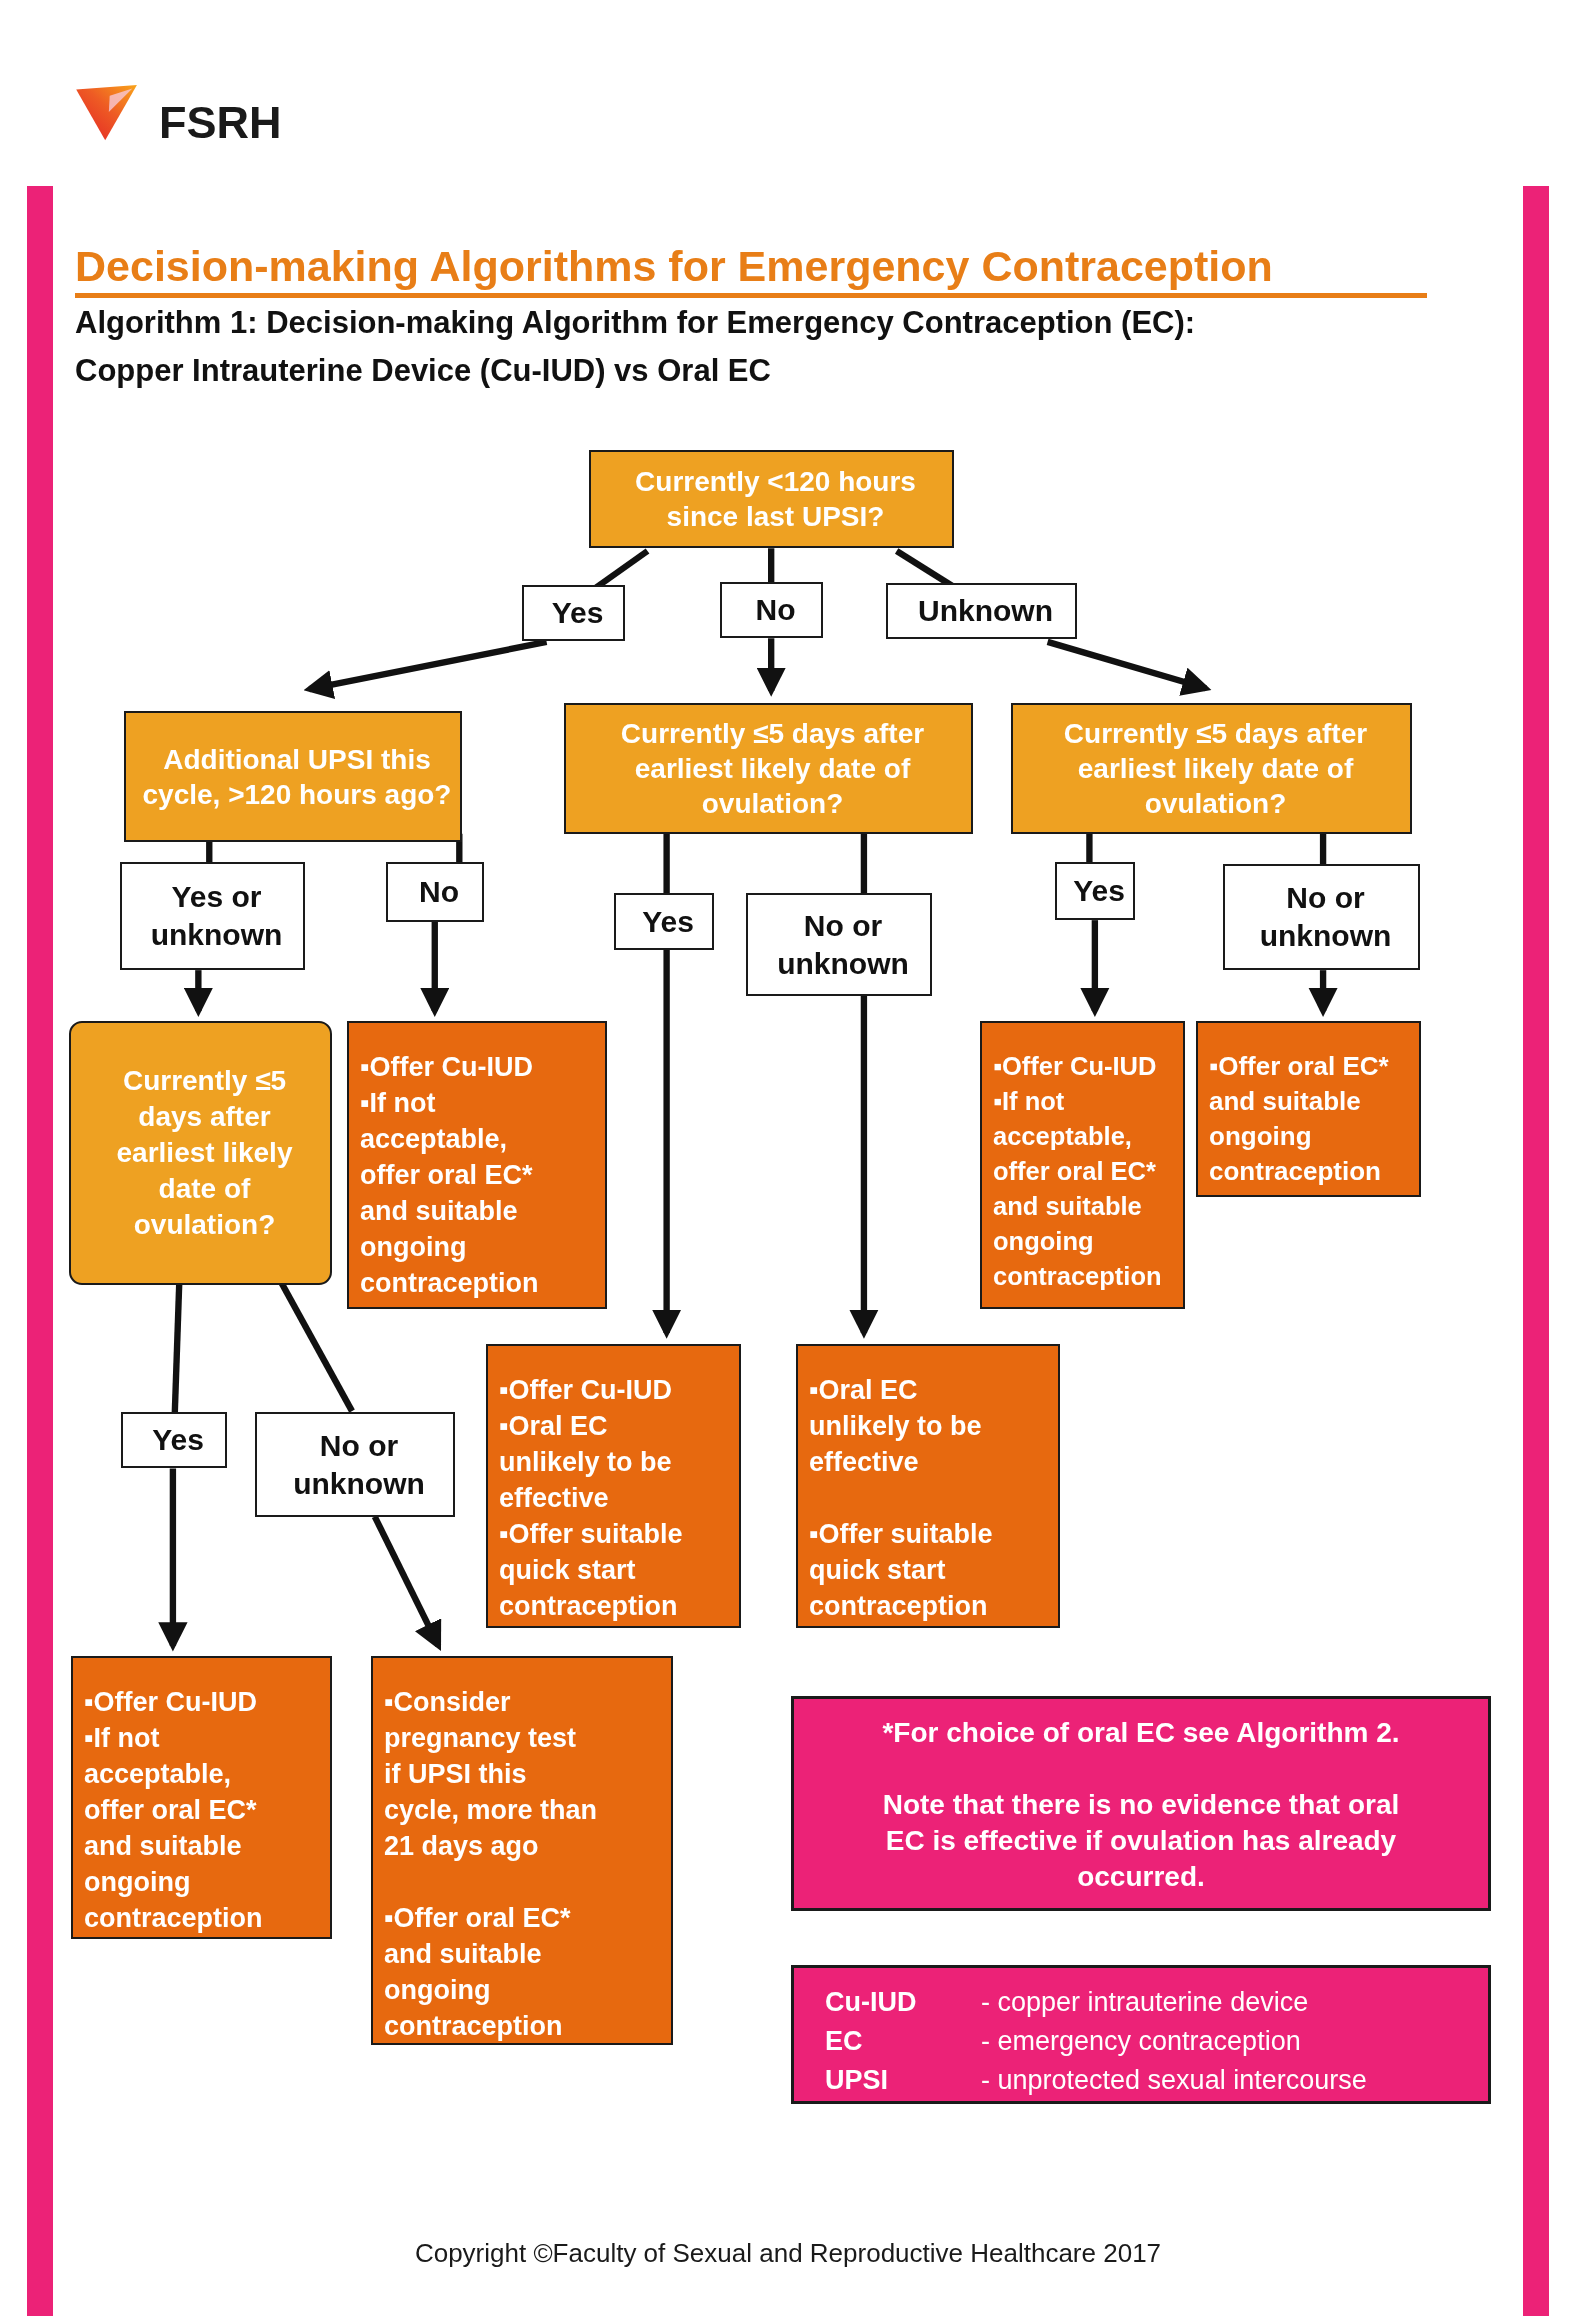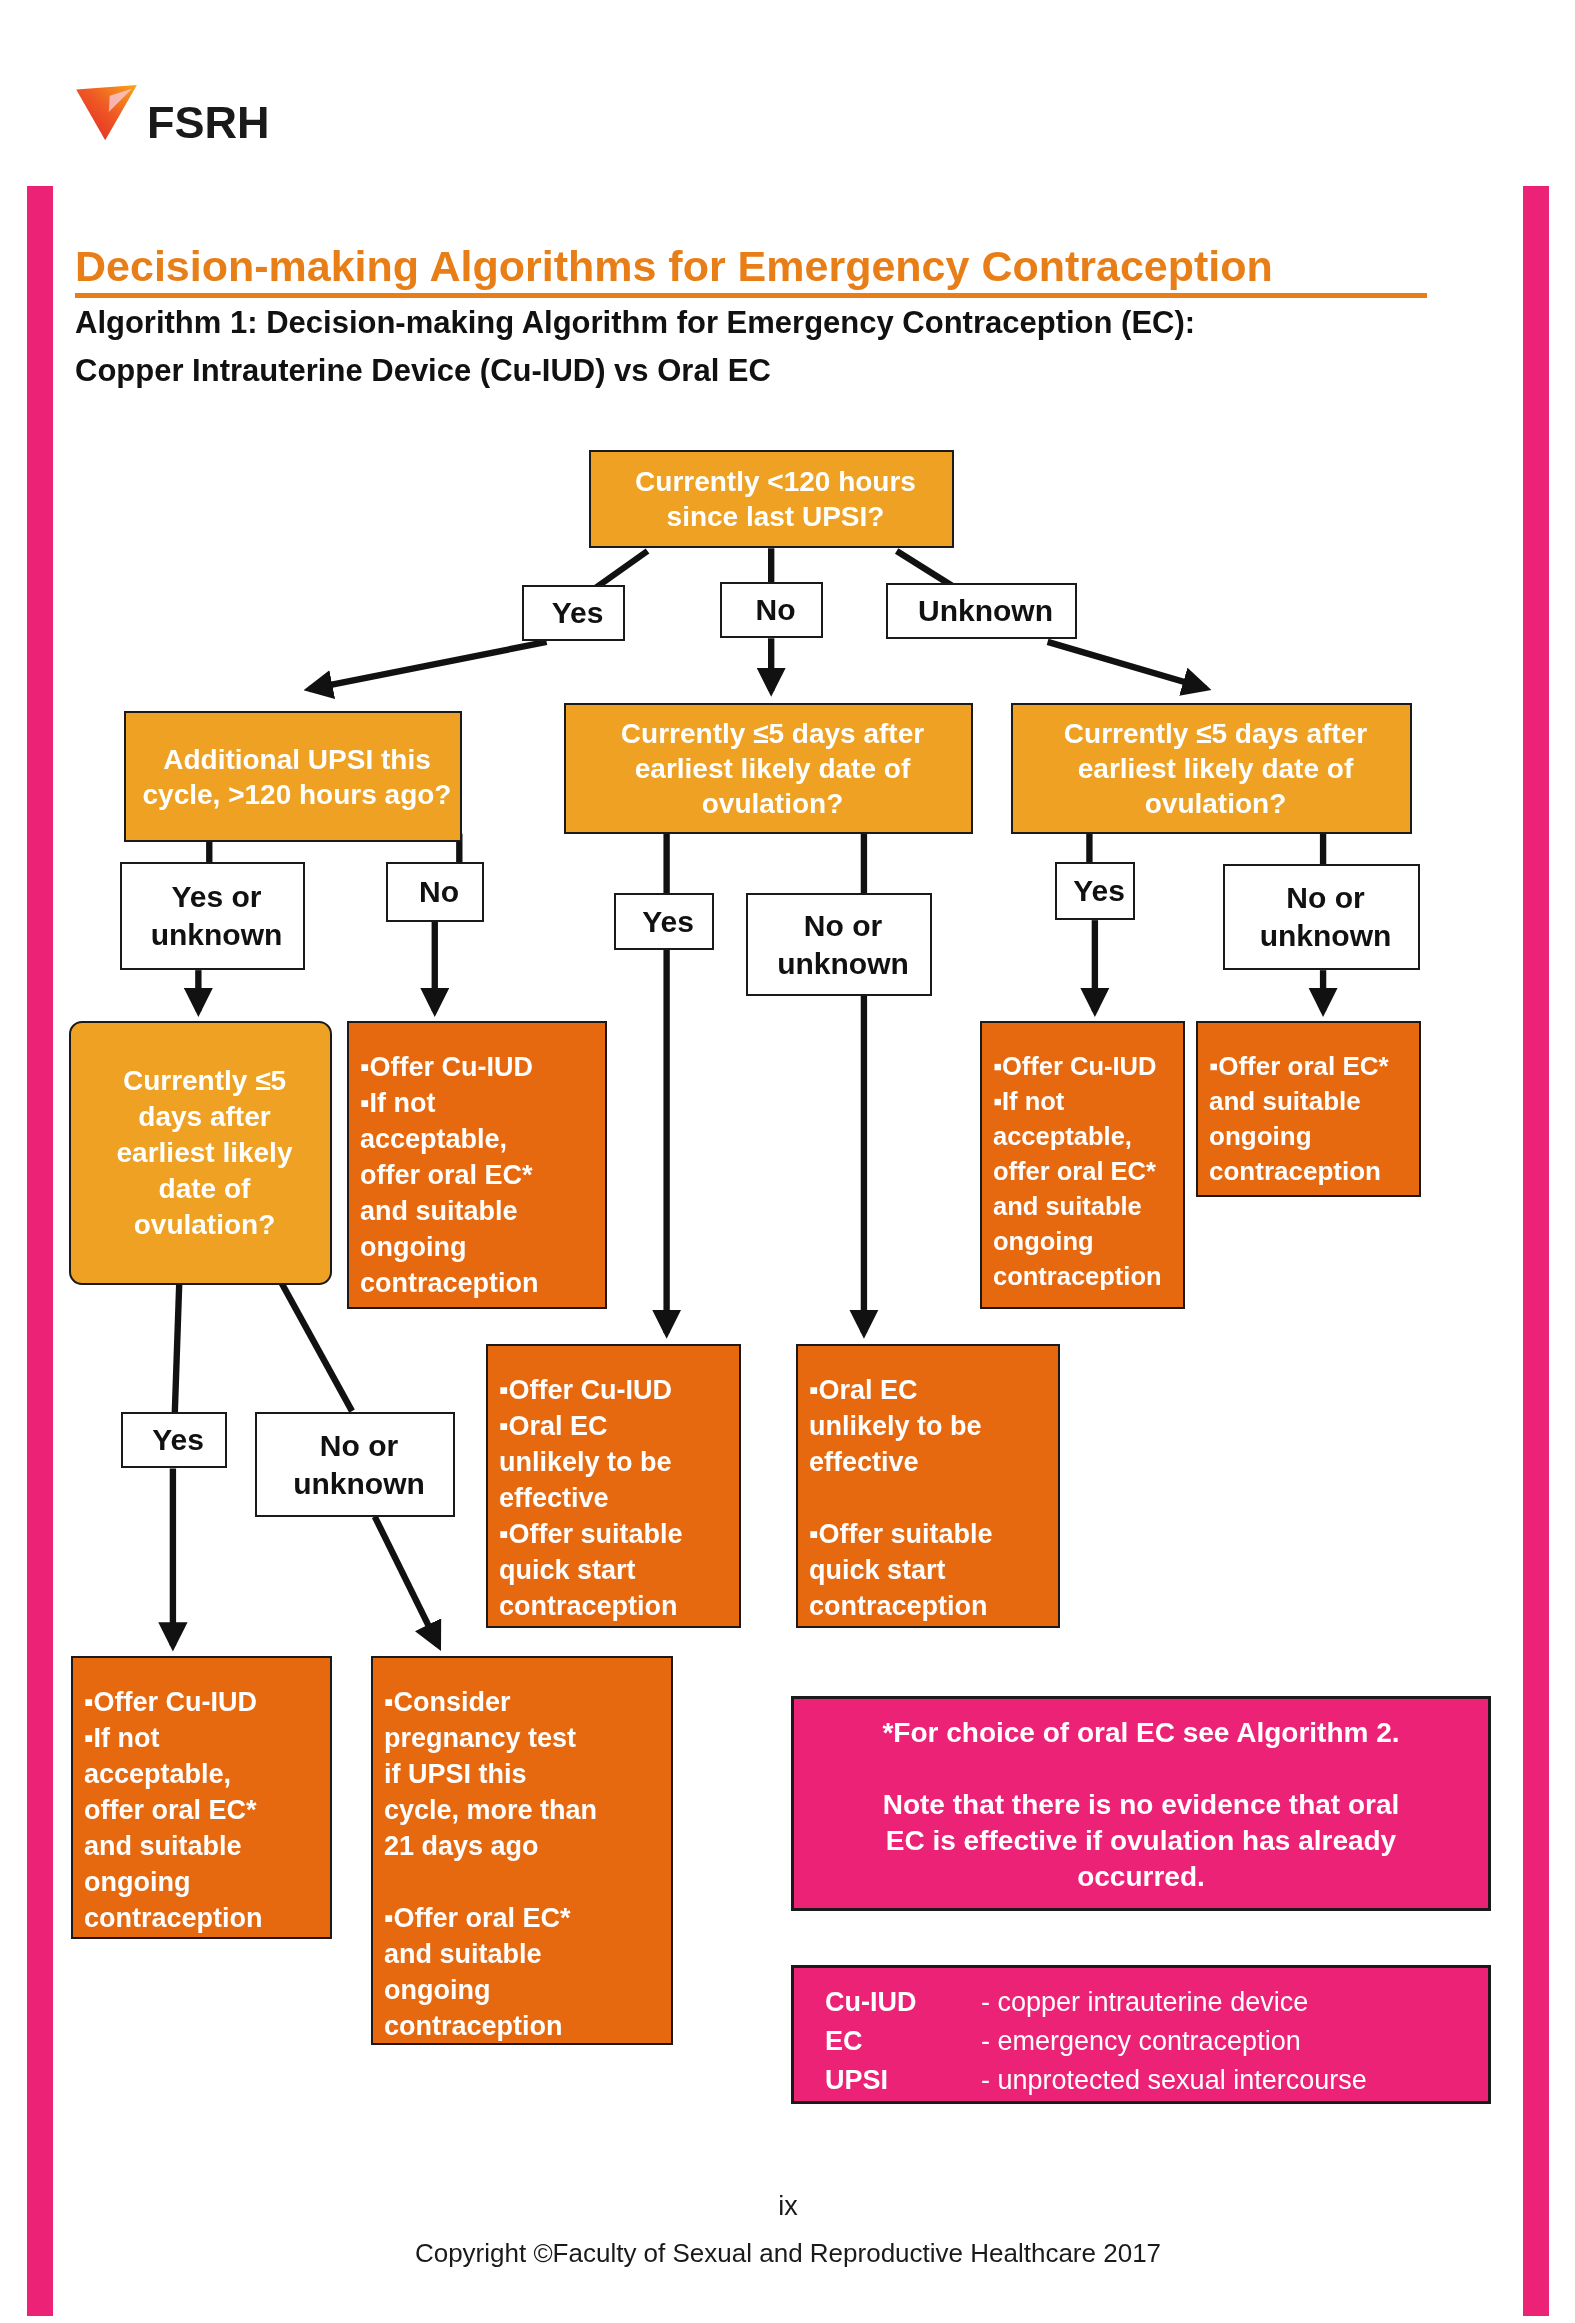--- a/index.html
+++ b/index.html
@@ -12,21 +12,21 @@
      display:flex;align-items:center;justify-content:center;text-align:center;
      font-size:28px;line-height:35px;}
   .ans{background:#ffffff;border:2.7px solid #1a1a1a;color:#111111;font-weight:bold;
      display:flex;align-items:center;justify-content:center;text-align:center;
      font-size:30px;line-height:38px;}
   .o{background:#E7690F;border:2.7px solid #1a1a1a;color:#ffffff;font-weight:bold;
      font-size:27px;line-height:36px;padding:26px 11px;text-align:left;}
   .note{background:#EC2277;border:3.6px solid #1a1a1a;color:#ffffff;font-weight:bold;
      font-size:28px;line-height:36px;padding:16.4px 22px;text-align:center;}
   #logo{position:absolute;left:75px;top:84px;display:flex;align-items:flex-end;z-index:2;}
-  #logo-text{font-size:45px;font-weight:bold;color:#1a1a1a;margin-left:8px;line-height:1;}
+  #logo-text{font-size:45px;font-weight:bold;color:#1a1a1a;margin-left:20px;line-height:1;}
   #page-title{position:absolute;left:75px;top:242px;font-size:43px;font-weight:bold;
      color:#E87E17;z-index:2;white-space:nowrap;}
   #title-underline{position:absolute;left:75px;top:293px;width:1352px;height:4.5px;
      background:#E87E17;z-index:2;}
   .subtitle{position:absolute;left:75px;font-size:31px;font-weight:bold;color:#111111;z-index:2;
      white-space:nowrap;}
   #legend-box{background:#EC2277;border:3.6px solid #1a1a1a;position:absolute;z-index:2;
      box-sizing:border-box;color:#ffffff;font-size:27px;padding:14.5px 0 0 31px;margin-top:40px;}
   .legend-row{display:flex;line-height:39px;}
   .legend-abbr{font-weight:bold;width:156px;}
@@ -194,17 +194,16 @@
     <div class="legend-row">
       <span class="legend-abbr">EC</span>
       <span class="legend-def">- emergency contraception</span>
     </div>
     <div class="legend-row">
       <span class="legend-abbr">UPSI</span>
       <span class="legend-def">- unprotected sexual intercourse</span>
     </div>
   </div>
 
-  <div class="footer-line" style="top:2191px;font-size:27px;">ix</div>
   <div class="footer-line" style="top:2238px;font-size:26px;">Copyright ©Faculty of Sexual and Reproductive Healthcare 2017</div>
 
 </div>
 
 
 </body></html>

